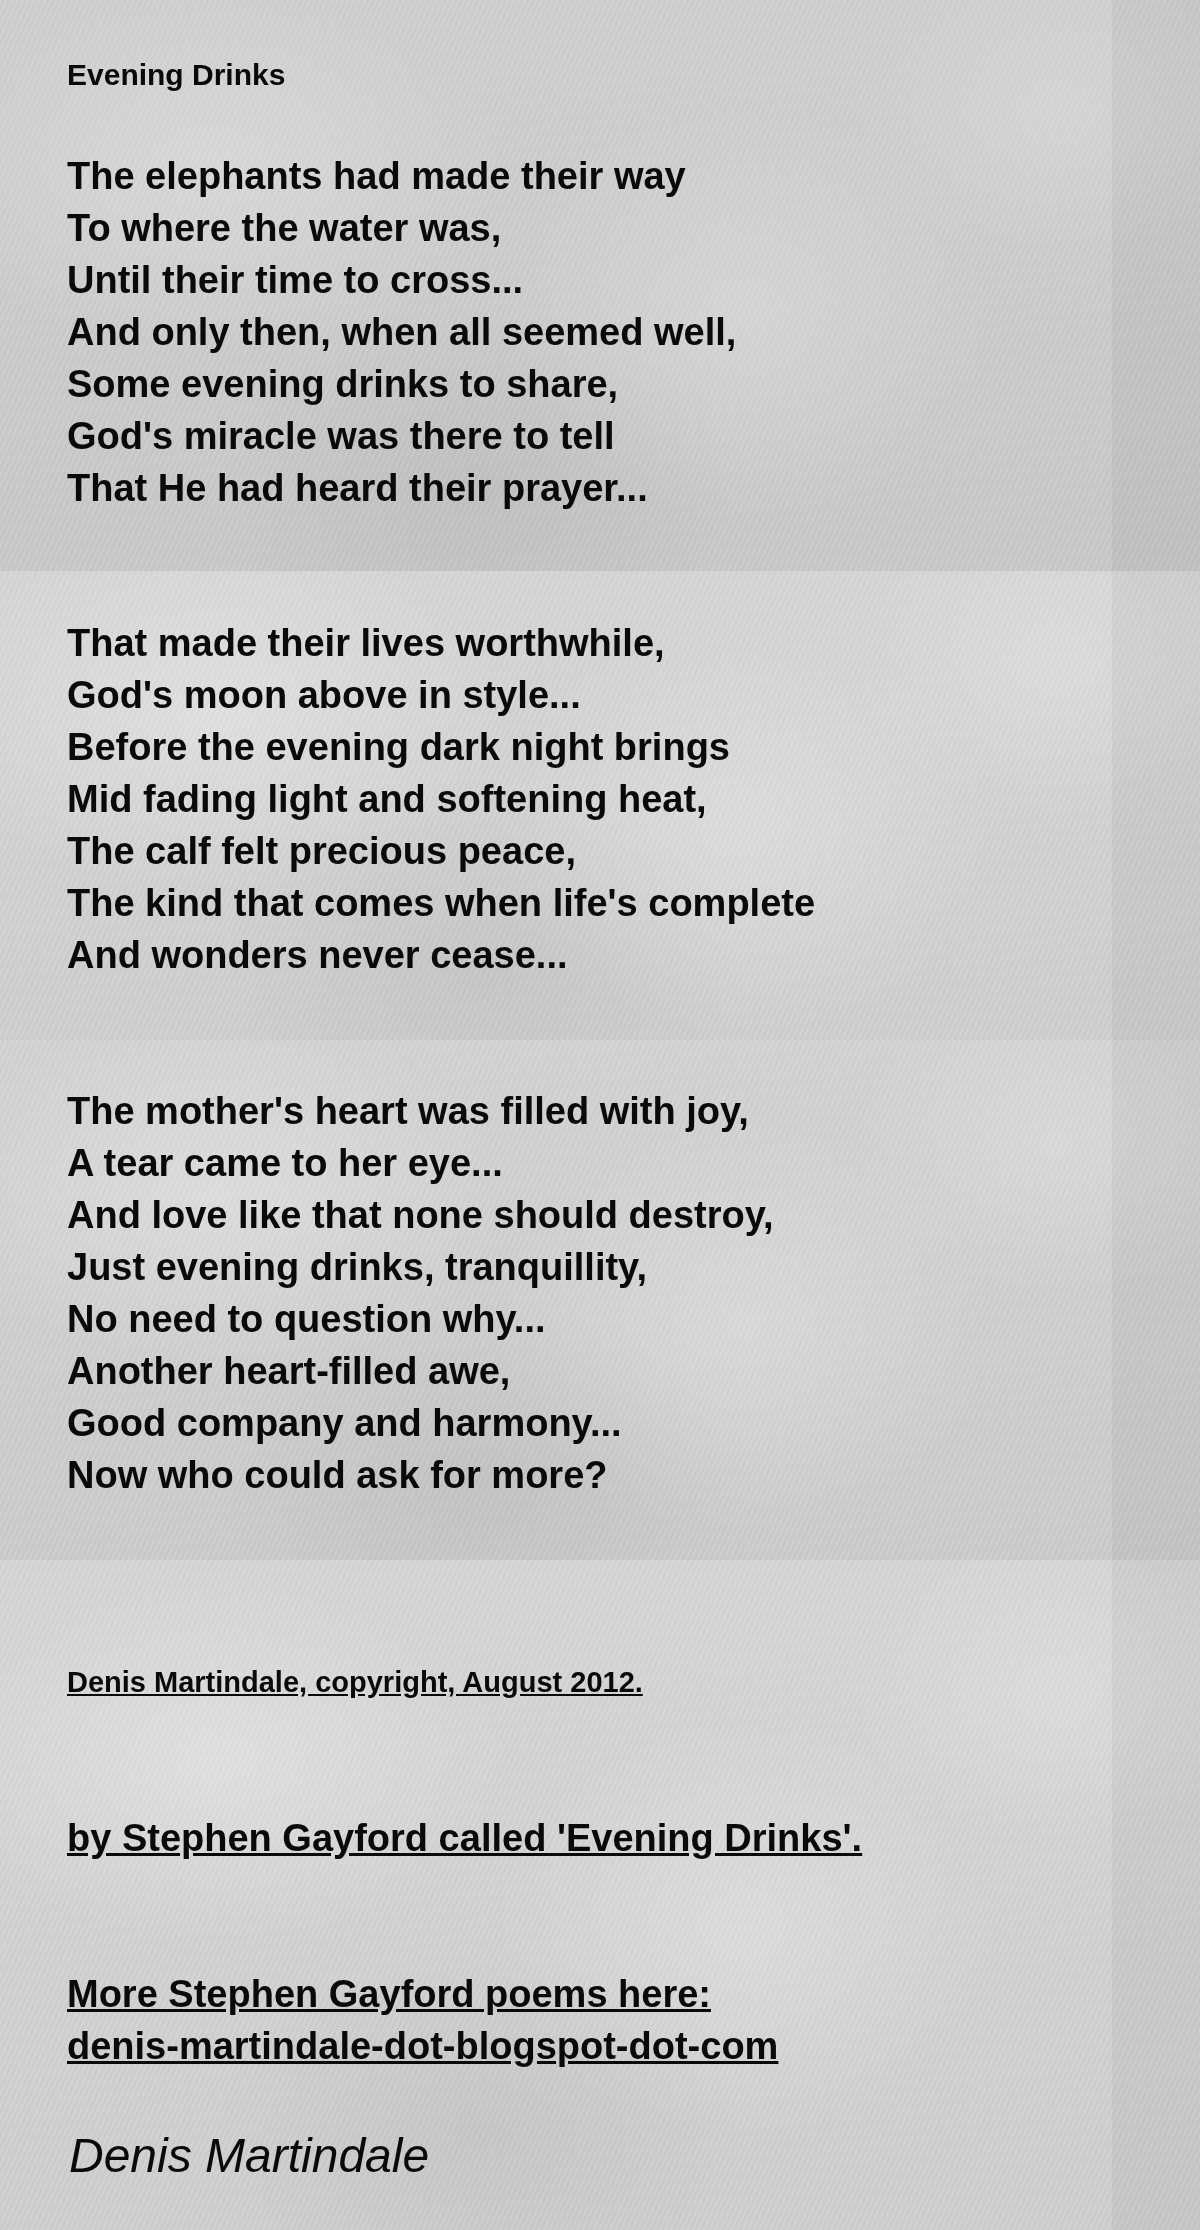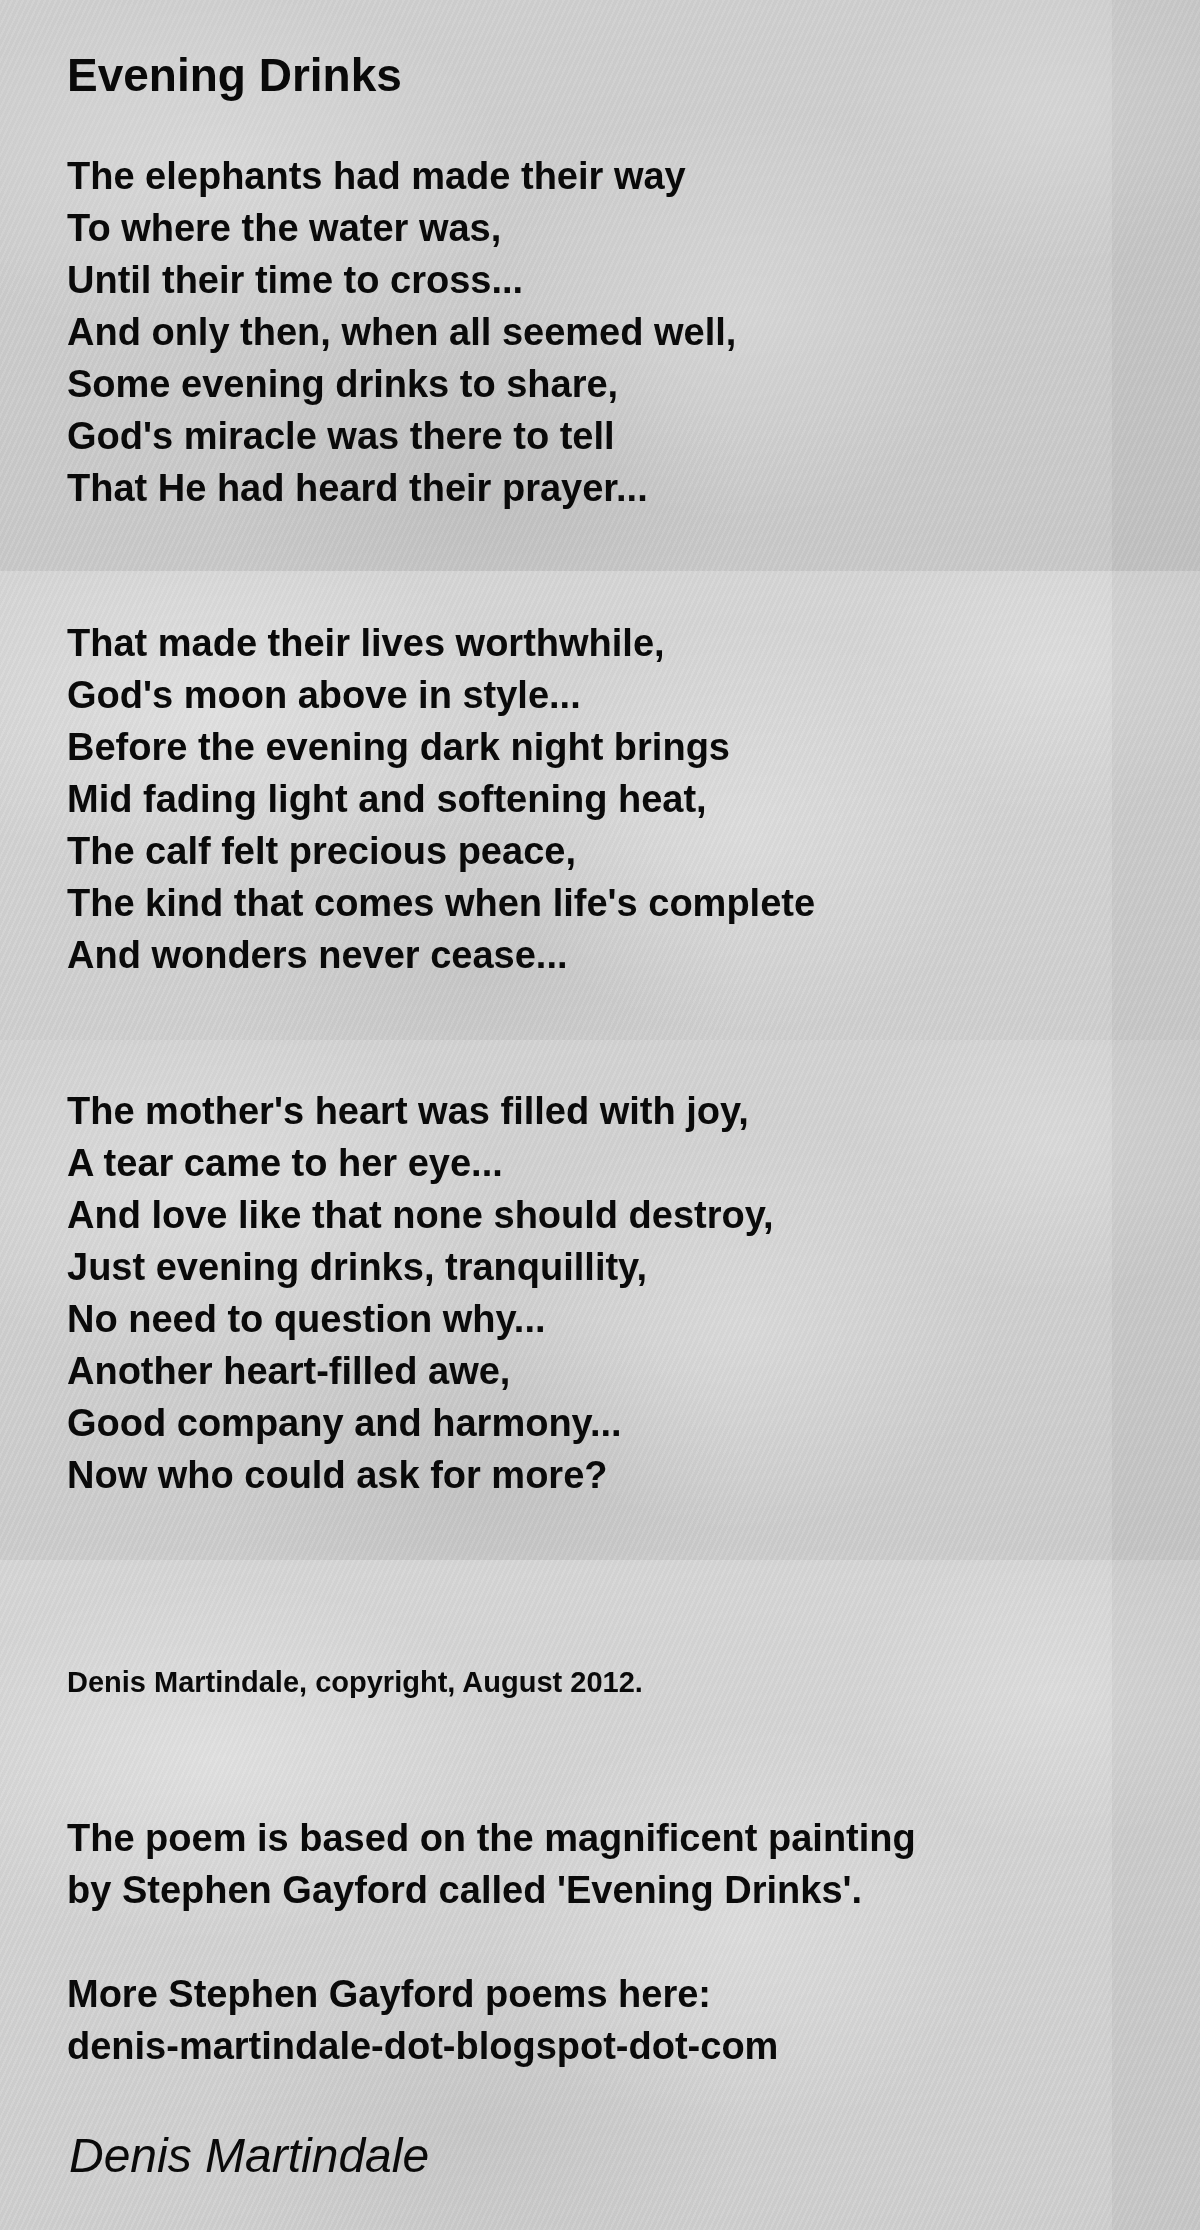--- a/index.html
+++ b/index.html
@@ -42,21 +42,21 @@
       position: absolute;
       left: 67px;
       top: 0;
       width: 1080px;
     }
     .title {
       position: absolute;
       left: 0;
       top: 50px;
       margin: 0;
-      font-size: 46px;
+      font-size: 30px;
       font-weight: bold;
       line-height: 50px;
       white-space: nowrap;
     }
     .stanza {
       position: absolute;
       left: 0;
       margin: 0;
       padding: 0;
     }
@@ -72,20 +72,21 @@
     .s2 { top: 617px; }
     .s3 { top: 1085px; }
     .note {
       position: absolute;
       left: 0;
       margin: 0;
       font-size: 29px;
       font-weight: bold;
       line-height: 52px;
       white-space: nowrap;
+      text-decoration: underline;
     }
     .note-copyright { top: 1656px; }
     .note-painting { top: 1812px; }
     .note-more { top: 1968px; }
     .author {
       position: absolute;
       left: 2px;
       top: 2128px;
       margin: 0;
       font-size: 48px;
@@ -133,21 +134,20 @@
     <span class="line">Just evening drinks, tranquillity,</span>
     <span class="line">No need to question why...</span>
     <span class="line">Another heart-filled awe,</span>
     <span class="line">Good company and harmony...</span>
     <span class="line">Now who could ask for more?</span>
   </div>
 
   <p class="note note-copyright">Denis Martindale, copyright, August 2012.</p>
 
   <div class="note note-painting">
-    <span class="line">The poem is based on the magnificent painting</span>
     <span class="line">by Stephen Gayford called 'Evening Drinks'.</span>
   </div>
 
   <div class="note note-more">
     <span class="line">More Stephen Gayford poems here:</span>
     <span class="line">denis-martindale-dot-blogspot-dot-com</span>
   </div>
 
   <p class="author">Denis Martindale</p>
 </main>

